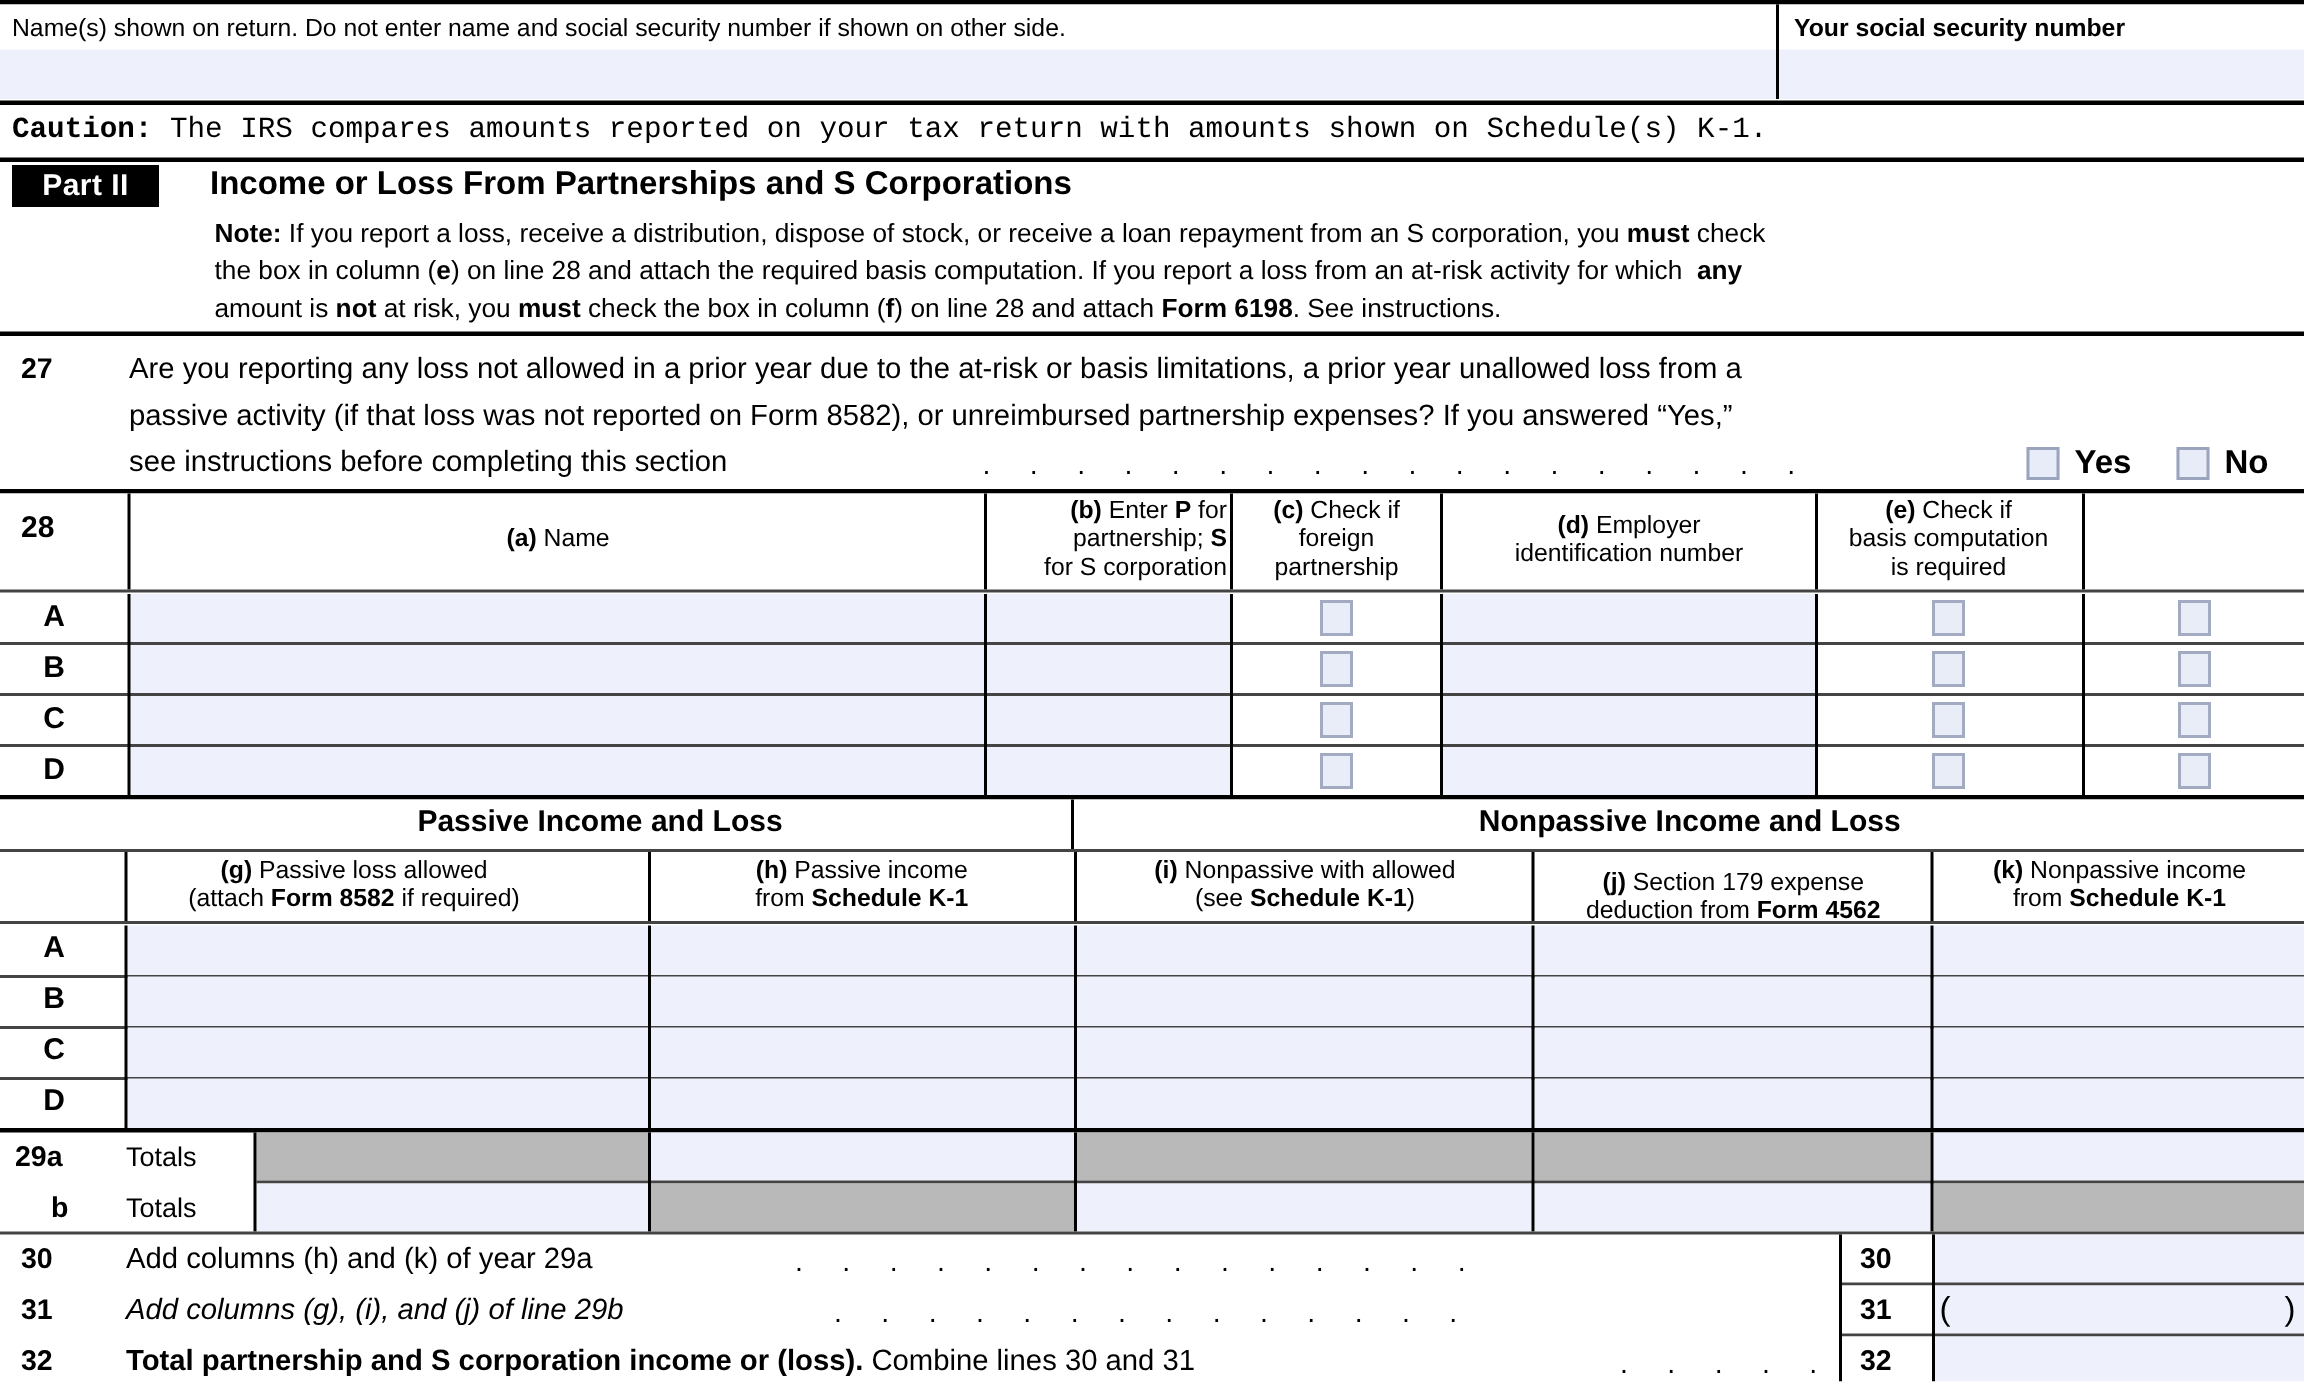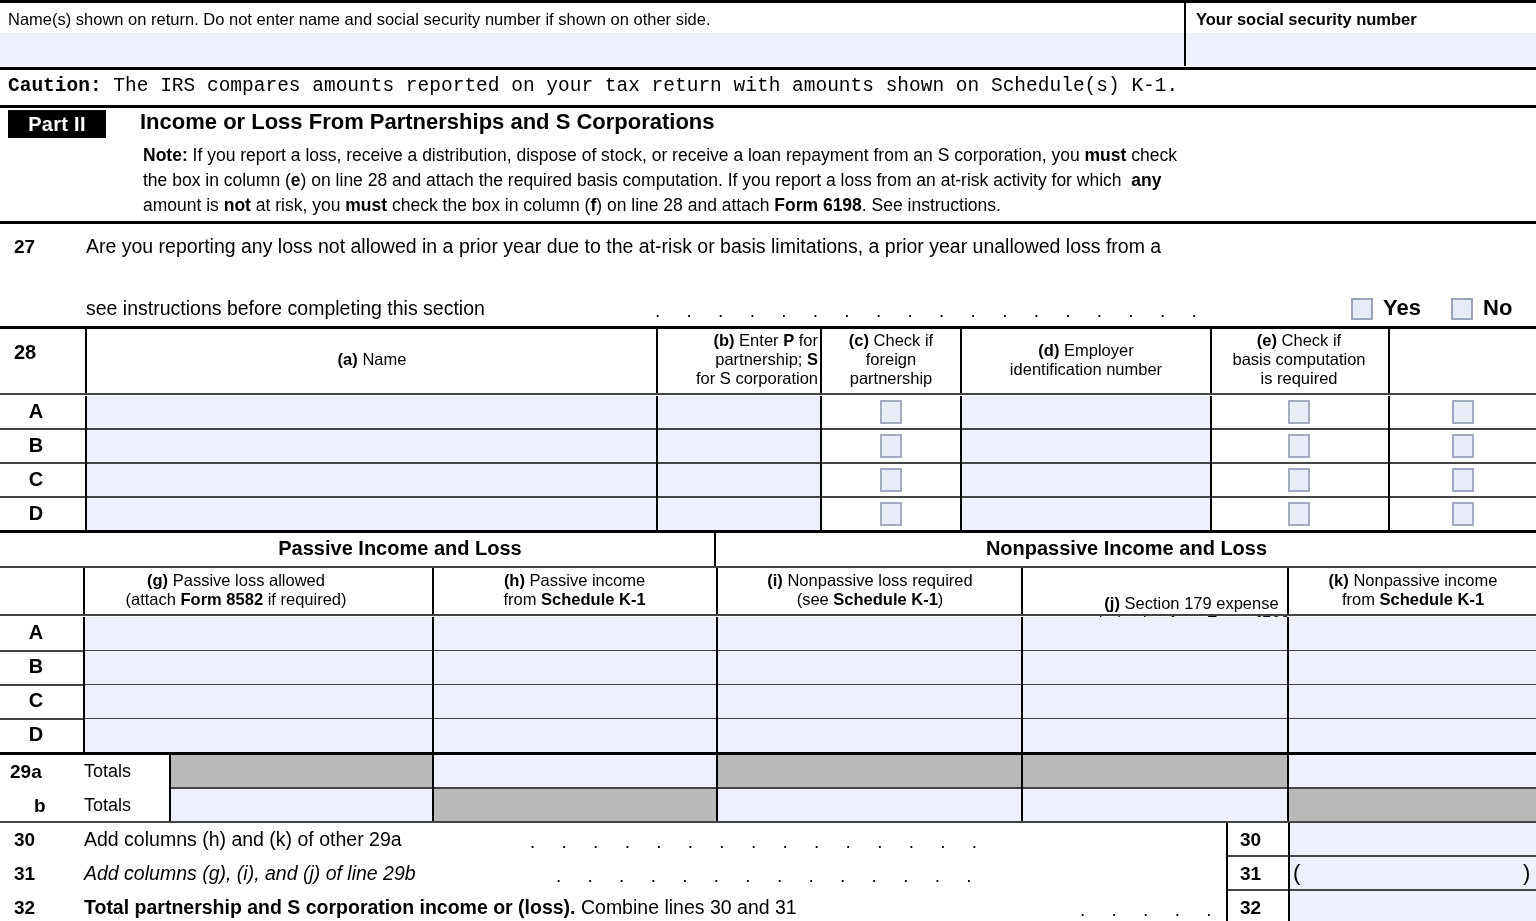--- a/index.html
+++ b/index.html
@@ -103,20 +103,21 @@
   <div class="t note-line" style="top:171px;">
     the box in column (<span class="b">e</span>) on line 28 and attach the required basis computation. If you report a loss from an at-risk activity for which &nbsp;<span class="b">any</span>
   </div>
   <div class="t note-line" style="top:196px;">
     amount is <span class="b">not</span> at risk, you <span class="b">must</span> check the box in column (<span class="b">f</span>) on line 28 and attach <span class="b">Form 6198</span>. See instructions.
   </div>
   <div class="hr-thick abs" style="top:221px;"></div>
 
   <div class="t" id="l27-num">27</div>
   <div class="t l27-line" style="top:236px;width:1450px;">Are you reporting any loss not allowed in a prior year due to the at-risk or basis limitations, a prior year unallowed loss from a</div>
+  <div class="t l27-line" style="top:267px;width:1450px;">passive activity (if that loss was not reported on Form 8582), or unreimbursed partnership expenses? If you answered “Yes,”</div>
   <div class="t l27-line" style="top:298px;">see instructions before completing this section</div>
   <div class="t leader" style="left:655px;top:300px;">. . . . . . . . . . . . . . . . . .</div>
 
   <div class="cb" style="left:1351px;top:298px;"></div>
   <div class="t b" style="left:1383px;top:296px;font-size:22px;">Yes</div>
   <div class="cb" style="left:1451px;top:298px;"></div>
   <div class="t b" style="left:1483px;top:296px;font-size:22px;">No</div>
 
   <div class="hr-thick abs" style="top:326px;"></div>
 
@@ -236,25 +237,25 @@
   </div>
 
   <div class="colhdr" style="left:434px;top:571px;width:281px;">
     <div><span class="b">(h)</span>
       <span>Passive income</span></div>
     <div>from <span class="b">Schedule K-1</span></div>
   </div>
 
   <div class="colhdr" style="left:719px;top:571px;width:302px;">
     <div><span class="b">(i)</span>
-      <span>Nonpassive loss required</span></div>
+      <span>Nonpassive with allowed</span></div>
     <div>(see <span class="b">Schedule K-1</span>)</div>
   </div>
 
-  <div class="colhdr" style="left:1024px;top:594px;width:263px;margin-left:36px;">
+  <div class="colhdr" style="left:1024px;top:579px;width:263px;">
     <div><span class="b">(j)</span>
       <span>Section 179 expense</span></div>
     <div>deduction from <span class="b">Form 4562</span></div>
   </div>
 
   <div class="colhdr" style="left:1290px;top:571px;width:246px;">
     <div><span class="b">(k)</span>
       <span>Nonpassive income</span></div>
     <div>from <span class="b">Schedule K-1</span></div>
   </div>
@@ -326,21 +327,21 @@
 
   <div class="vr abs" style="left:169px;top:755px;height:66px;"></div>
   <div class="vr abs" style="left:432px;top:755px;height:66px;"></div>
   <div class="vr abs" style="left:716px;top:755px;height:66px;"></div>
   <div class="vr abs" style="left:1021px;top:755px;height:66px;"></div>
   <div class="vr abs" style="left:1287px;top:755px;height:66px;"></div>
 
   <div class="hr-med abs" style="left:0;top:821px;width:1536px;"></div>
 
   <div class="lnum" style="left:14px;top:829px;">30</div>
-  <div class="ltxt" style="left:84px;top:828px;">Add columns (h) and (k) of other 29a</div>
+  <div class="ltxt" style="left:84px;top:828px;">Add columns (h) and (k) of year 29a</div>
   <div class="t leader" style="left:530px;top:831px;">. . . . . . . . . . . . . . .</div>
   <div class="abs fill-white" style="left:1228px;top:823px;width:60px;height:32px;"></div>
   <div class="lnum" style="left:1240px;top:829px;">30</div>
   <div class="abs fill-blue" style="left:1290px;top:823px;width:246px;height:32px;"></div>
   <div class="hr-med abs" style="left:1228px;top:855px;width:308px;"></div>
 
   <div class="lnum" style="left:14px;top:863px;">31</div>
   <div class="ltxt" style="left:84px;top:862px;font-style:italic;">Add columns (g), (i), and (j) of line 29b</div>
   <div class="t leader" style="left:556px;top:865px;">. . . . . . . . . . . . . .</div>
   <div class="abs fill-white" style="left:1228px;top:857px;width:60px;height:32px;"></div>

